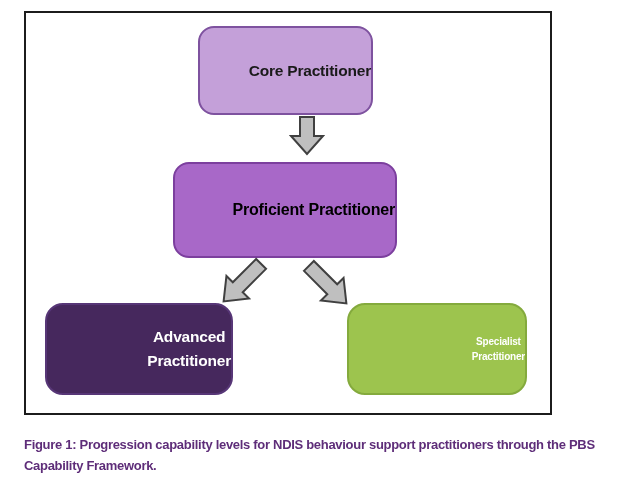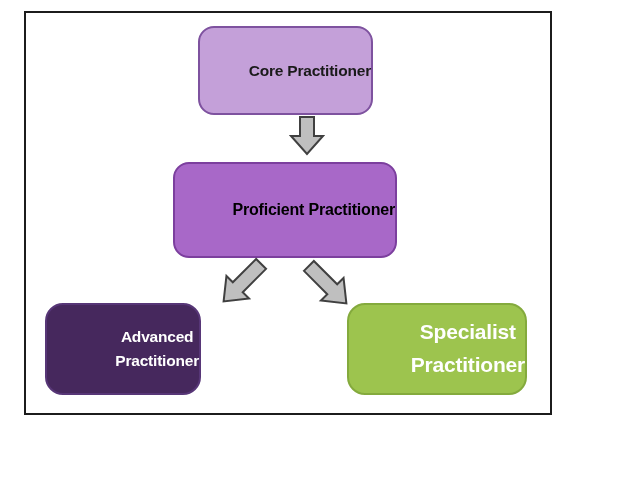--- a/index.html
+++ b/index.html
@@ -40,26 +40,26 @@
   }
   #node-core {
     left: 198px; top: 26px; width: 175px; height: 89px;
     font-size: 15.5px;
   }
   #node-proficient {
     left: 173px; top: 162px; width: 224px; height: 96px;
     font-size: 16px;
   }
   #node-advanced {
-    left: 45px; top: 303px; width: 156px; height: 92px;
+    left: 45px; top: 303px; width: 188px; height: 92px;
     font-size: 15.5px; line-height: 1.55; border-radius: 18px;
   }
   #node-specialist {
     left: 347px; top: 303px; width: 180px; height: 92px;
-    font-size: 21px; line-height: 1.55; border-radius: 18px;
+    font-size: 10px; line-height: 1.55; border-radius: 18px;
   }
   .arrow {
     position: absolute;
     overflow: visible;
   }
   #arrow-down  { left: 290px; top: 116px; }
   #arrow-left  { left: 225px; top: 255px; transform: rotate(45deg); }
   #arrow-right { left: 311px; top: 257px; transform: rotate(-45deg); }
   .caption {
     position: absolute;
@@ -102,14 +102,15 @@
   </svg>
 
   <svg class="arrow" id="arrow-left" width="34" height="56" viewBox="0 0 34 56">
     <polygon points="10,1 24,1 24,34 33,34 17,54 1,34 10,34" stroke-width="2" stroke-linejoin="miter" style="fill: rgb(191, 191, 191); stroke: rgb(64, 64, 64);"></polygon>
   </svg>
 
   <svg class="arrow" id="arrow-right" width="34" height="56" viewBox="0 0 34 56">
     <polygon points="10,1 24,1 24,34 33,34 17,54 1,34 10,34" stroke-width="2" stroke-linejoin="miter" style="fill: rgb(191, 191, 191); stroke: rgb(64, 64, 64);"></polygon>
   </svg>
 
+  <div class="caption" style="color: rgb(94, 45, 121);">Figure 1: Progression capability levels for NDIS behaviour support practitioners through the PBS Capability Framework.</div>
 
 </div>
 
 </body></html>

